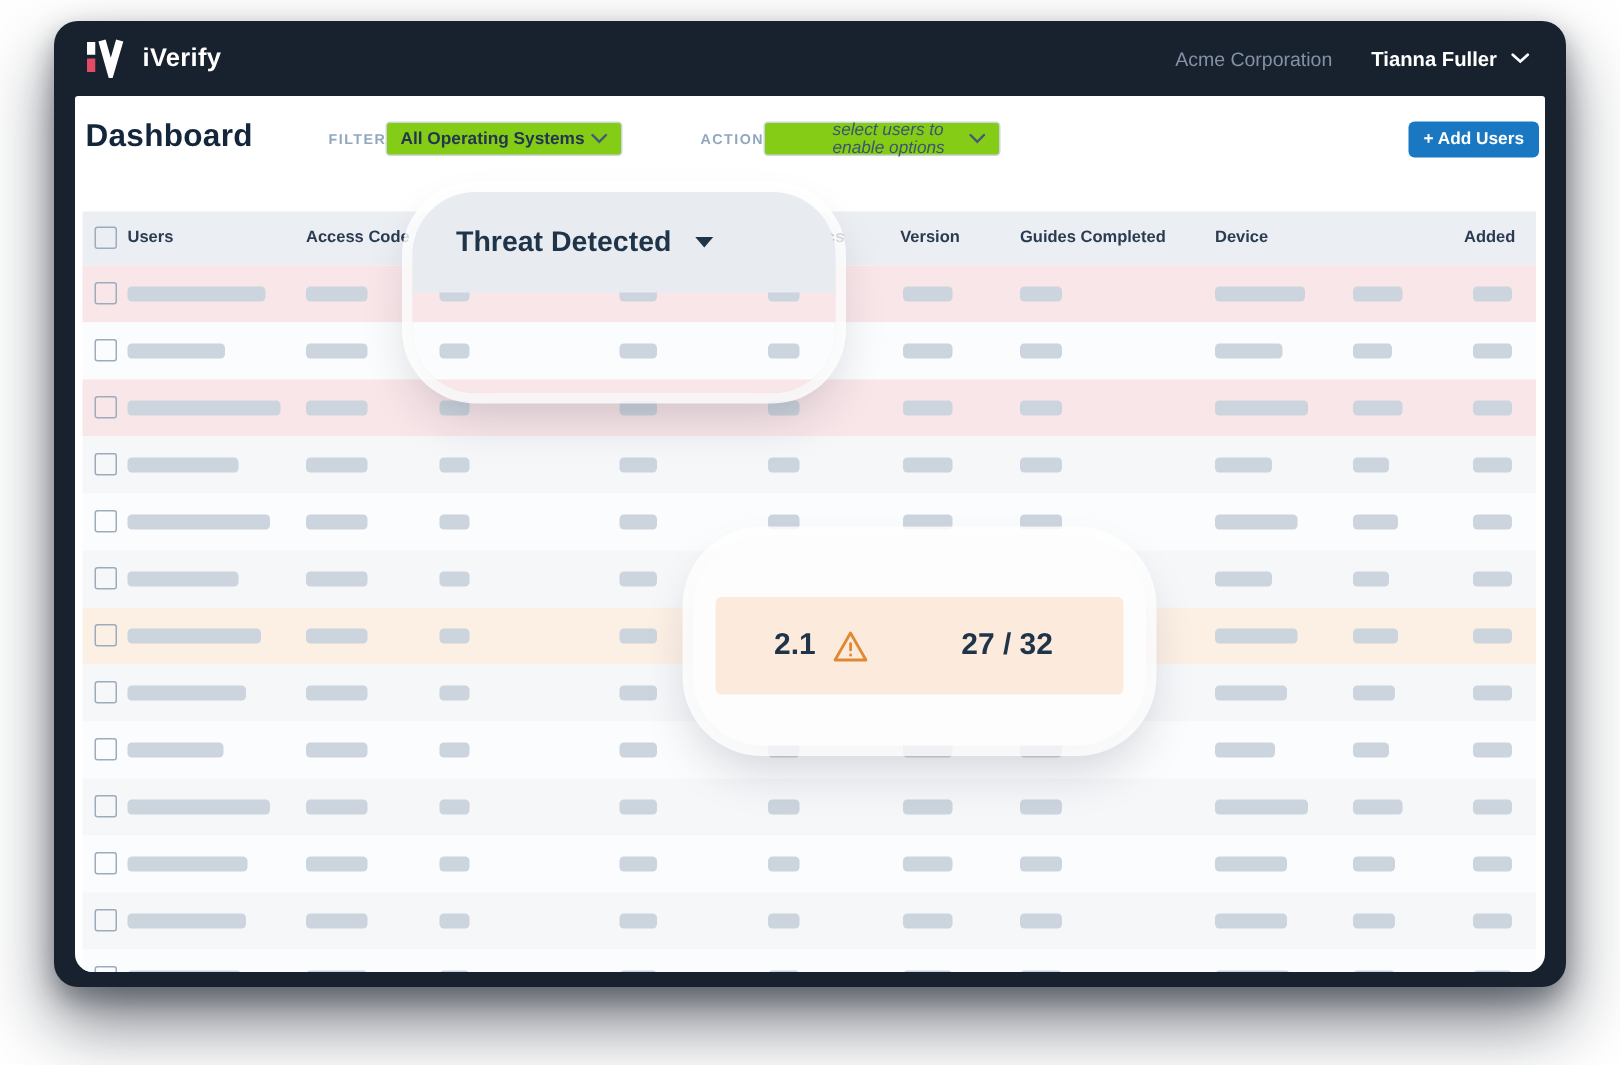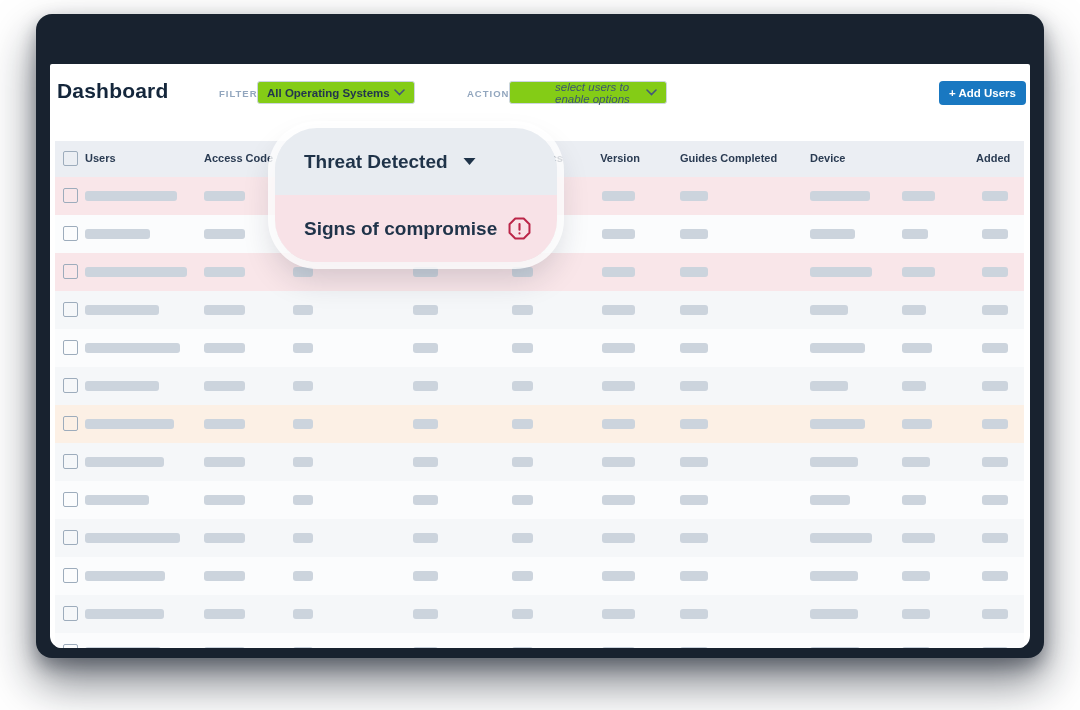--- a/index.html
+++ b/index.html
@@ -86,20 +86,39 @@
   .co-band .tri-icon { margin-left:11px; display:flex; }
   .co-band .guides-val { font-size:20px; font-weight:700; color:#1f3349; margin-left:62px; }
 </style>
 </head>
 <body>
 
 <div class="stage">
 
   <div class="frame"></div>
 
+  <div class="topbar">
+    <div class="logo-wrap">
+      <svg class="logo-mark" viewBox="0 0 27 26">
+        <rect x="0" y="2" width="5.5" height="8.5" fill="#ffffff"></rect>
+        <rect x="0" y="13" width="5.5" height="9" fill="#e14b63"></rect>
+        <path d="M10 1 L15.8 21.5 L21.8 1" stroke="#ffffff" stroke-width="5" fill="none"></path>
+      </svg>
+      <span class="logo-text">iVerify</span>
+    </div>
+    <div class="topbar-right">
+      <span class="org-name">Acme Corporation</span>
+      <span class="user-name">Tianna Fuller</span>
+      <span class="user-chevron">
+        <svg width="13" height="8" viewBox="0 0 13 8">
+            <path d="M1.5 1.5 L6.5 6 L11.5 1.5" stroke="#ffffff" stroke-width="1.8" fill="none" stroke-linecap="round"></path>
+          </svg>
+      </span>
+    </div>
+  </div>
 
   <div class="card">
 
     <div class="page-title">Dashboard</div>
 
     <span class="ctl-label lbl-filter">FILTER</span>
     <div class="select sel-filter">
       <span class="sel-text">All Operating Systems</span>
       <span class="sel-chevron">
         <svg width="11" height="7" viewBox="0 0 11 7">
@@ -307,26 +326,29 @@
 
   <div class="callout co-threat">
     <div class="half half-top">
       <span class="co-head">Threat Detected</span>
       <span class="dd-icon">
         <svg width="15" height="9" viewBox="0 0 15 9">
             <path d="M1.5 1 L13.5 1 L7.5 8 Z" fill="#1f3349"></path>
           </svg>
       </span>
     </div>
-    <div class="half half-bot">
-      <span class="co-val">Signs of compromise</span>
-      <span class="oct-icon">
-        <svg width="23" height="23" viewBox="0 0 24 24">
-          <polygon points="7.6,1.6 16.4,1.6 22.4,7.6 22.4,16.4 16.4,22.4 7.6,22.4 1.6,16.4 1.6,7.6" fill="none" stroke="#bb2649" stroke-width="2.1" stroke-linejoin="round"></polygon>
-          <rect x="10.9" y="6.3" width="2.2" height="8" rx="1" fill="#bb2649"></rect>
-          <rect x="10.9" y="15.9" width="2.2" height="2.3" rx="1" fill="#bb2649"></rect>
+  </div>
+
+  <div class="callout co-metrics">
+    <div class="co-band">
+      <span class="metric-val">2.1</span>
+      <span class="tri-icon">
+        <svg width="24" height="22" viewBox="0 0 24 22">
+          <path d="M12 2 L22.3 20 L1.7 20 Z" fill="none" stroke="#df8a33" stroke-width="1.9" stroke-linejoin="round"></path>
+          <rect x="11.1" y="8.2" width="1.9" height="6" rx="0.9" fill="#df8a33"></rect>
+          <rect x="11.1" y="15.7" width="1.9" height="2" rx="0.9" fill="#df8a33"></rect>
         </svg>
       </span>
+      <span class="guides-val">27 / 32</span>
     </div>
   </div>
 
-
 </div>
 
 </body></html>

